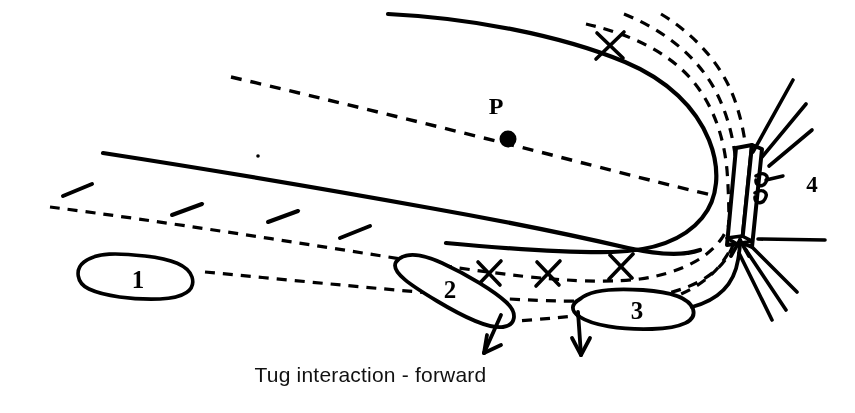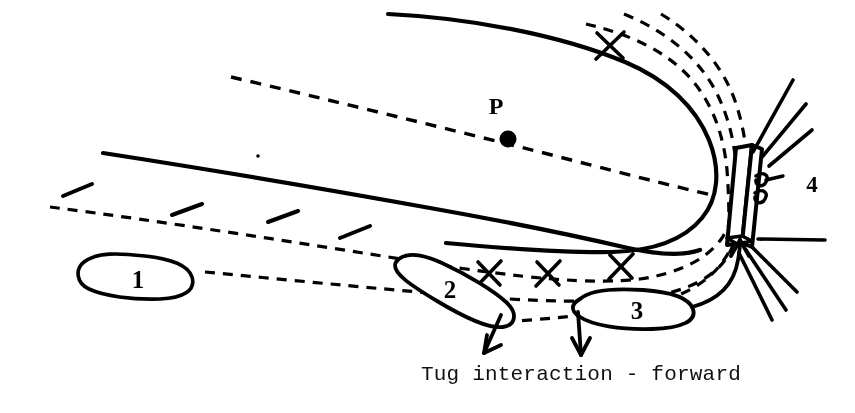--- a/index.html
+++ b/index.html
@@ -24,22 +24,22 @@
     top: 0;
     width: 855px;
     height: 413px;
     display: block;
   }
   .caption-text {
     position: absolute;
     left: 0;
     top: 363px;
     width: 741px;
-    text-align: right;
-    font-family: Liberation Mono, monospace;
+    text-align: center;
+    font-family: Liberation Sans, sans-serif;
     font-size: 21px;
     color: #111111;
     letter-spacing: 0.2px;
     white-space: nowrap;
   }
   .ship-label {
     font-family: "Liberation Serif", serif;
     font-size: 25px;
     font-weight: bold;
     fill: #000000;

